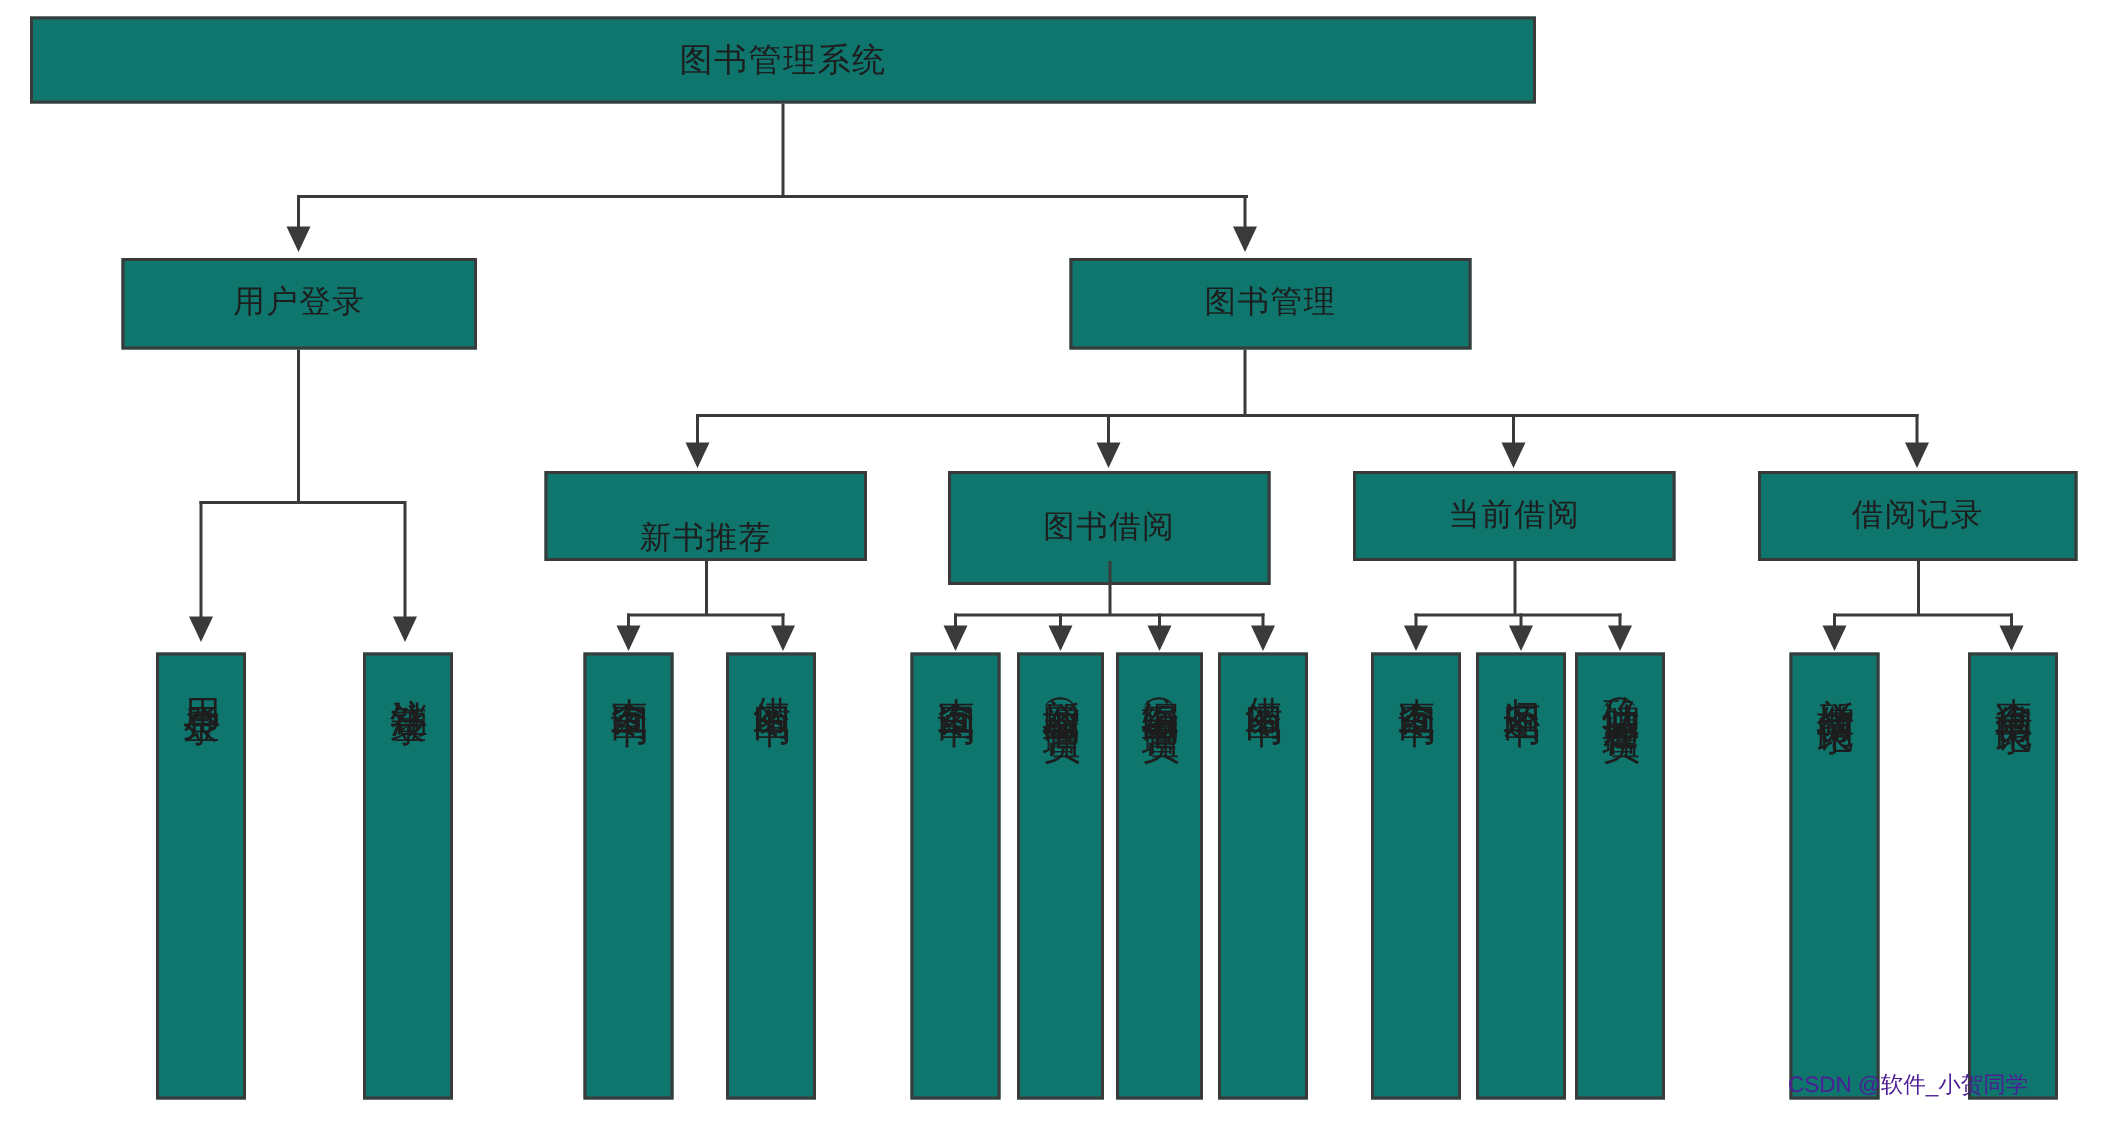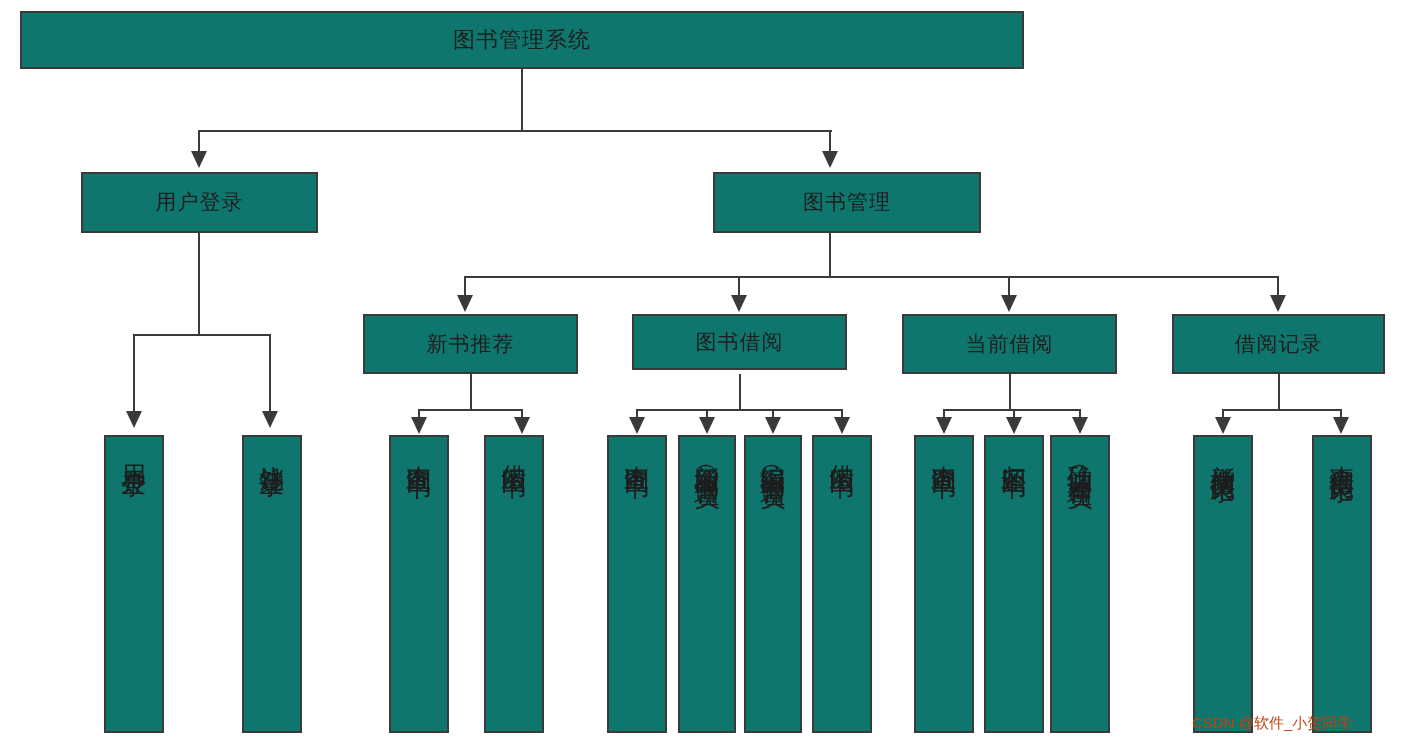--- a/index.html
+++ b/index.html
@@ -51,21 +51,21 @@
     position:absolute;
     width:0;height:0;
     border-left:8px solid transparent;
     border-right:8px solid transparent;
     border-top:17px solid #3a3a3a;
   }
 
   
   #watermark{
     position:absolute;
-    color:#c2410c;
+    color:#4c1d95;
     font-size:15px;
     white-space:nowrap;
     left:1192px;top:714px;
   }
 </style>
 </head>
 <body>
 
 <div id="canvas">
 
@@ -101,24 +101,24 @@
   <div class="ln lh" style="left:464px;top:276px;width:815px;"></div>
   <div class="ln lv" style="left:464px;top:276px;height:20px;"></div>
   <div class="arw" style="left:457px;top:295px;"></div>
   <div class="ln lv" style="left:738px;top:276px;height:20px;"></div>
   <div class="arw" style="left:731px;top:295px;"></div>
   <div class="ln lv" style="left:1008px;top:276px;height:20px;"></div>
   <div class="arw" style="left:1001px;top:295px;"></div>
   <div class="ln lv" style="left:1277px;top:276px;height:20px;"></div>
   <div class="arw" style="left:1270px;top:295px;"></div>
 
-  <div class="node h" style="left:363px;top:314px;width:215px;height:60px;">
+  <div class="node h" style="left:363px;top:314px;width:215px;height:60px;align-items:flex-end;">
     <span class="label">新书推荐</span>
   </div>
-  <div class="node h" style="left:632px;top:314px;width:215px;height:56px;">
+  <div class="node h" style="left:632px;top:314px;width:215px;height:76px;">
     <span class="label">图书借阅</span>
   </div>
   <div class="node h" style="left:1172px;top:314px;width:213px;height:60px;">
     <span class="label">借阅记录</span>
   </div>
   <div class="node h" style="left:902px;top:314px;width:215px;height:60px;">
     <span class="label">当前借阅</span>
   </div>
 
   <div class="ln lv" style="left:470px;top:374px;height:36px;"></div>

